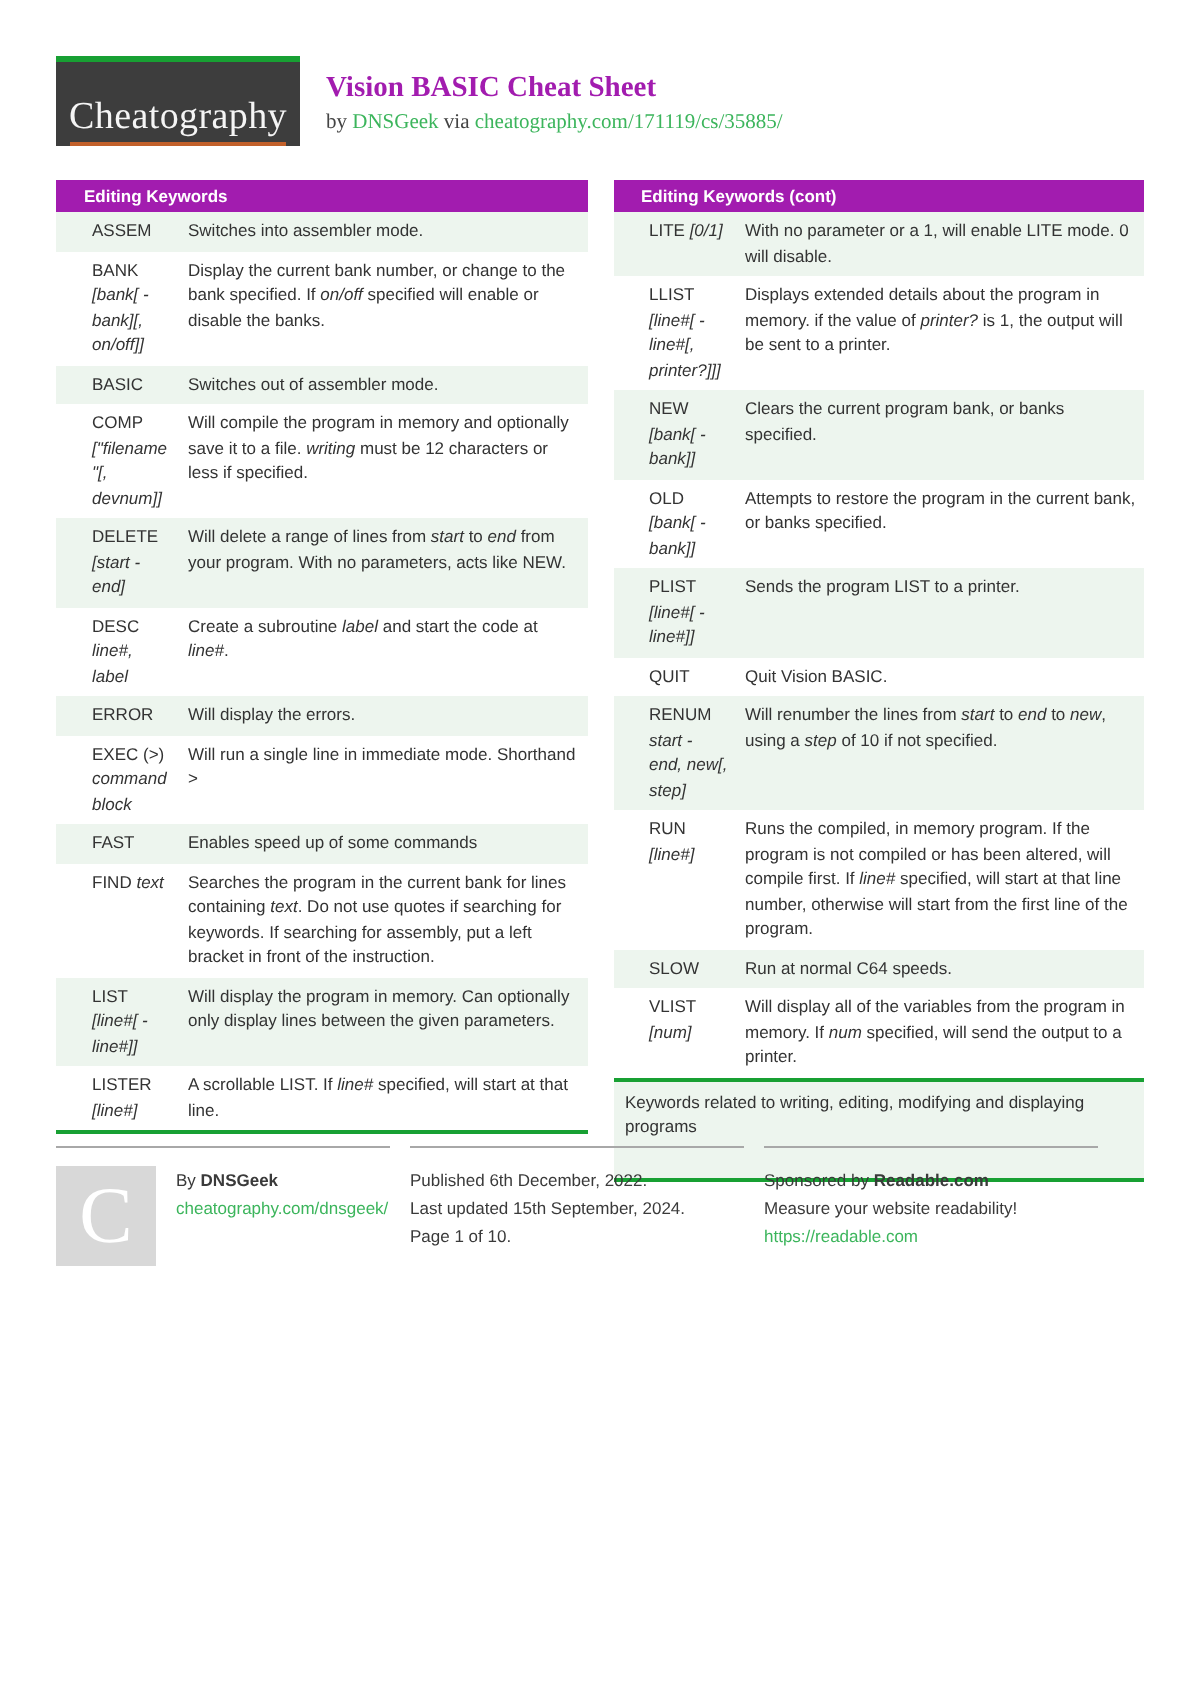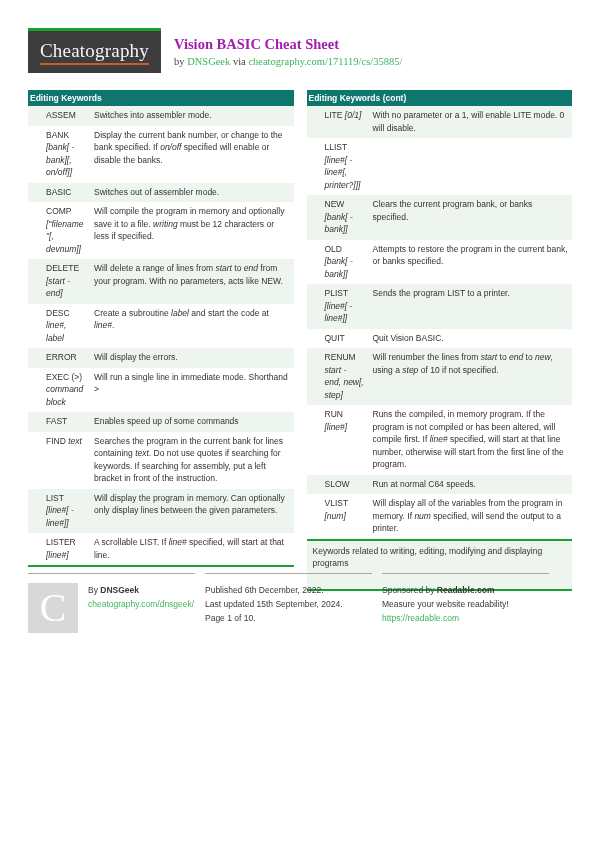--- a/index.html
+++ b/index.html
@@ -3,32 +3,32 @@
 <meta charset="utf-8">
 <style>
   * { margin:0; padding:0; box-sizing:border-box; }
   html,body { background:#fff; }
   body { width:600px; height:849px; font-family:"Liberation Sans",sans-serif; color:#333; position:relative; overflow:hidden; }
 
   .page { position:relative; width:600px; height:849px; background:#fff; }
 
   
   .header { position:absolute; top:28px; left:28px; right:28px; display:flex; }
-  .logo { width:133px; height:45px; background:#3d3d3d; border-top:3px solid #18a033; display:flex; align-items:center; justify-content:center; }
+  .logo { width:122px; height:45px; background:#3d3d3d; border-top:3px solid #18a033; display:flex; align-items:flex-end; justify-content:center; }
   .logo-text { font-family:"Liberation Serif",serif; color:#f5f5f5; font-size:19px; letter-spacing:0.2px; border-bottom:2px solid #c2602a; padding-bottom:1px; }
   .title-block { margin-left:13px; padding-top:8px; font-family:"Liberation Serif",serif; }
   .title { color:#a21caf; font-size:14.5px; font-weight:bold; }
   .byline { font-size:10.5px; color:#444; margin-top:3px; }
   .glink { color:#3cb55c; text-decoration:none; cursor:pointer; }
 
   
   .main { position:absolute; top:90px; left:28px; width:544px; display:flex; gap:13px; align-items:flex-start; }
   .col { flex:1; min-width:0; }
   .sheet-table { width:100%; }
-  .thead { background:#0f766e; color:#fff; font-weight:bold; font-size:8.5px; padding:3px 6px 3px 2px; }
+  .thead { background:#a21caf; color:#fff; font-weight:bold; font-size:8.5px; padding:3px 6px 3px 14px; }
   .trow { display:flex;padding-left:12px; }
   .trow.tint { background:#edf5ee; }
   .cell { font-size:8.5px; line-height:12.5px; padding:3px 4px 4px 6px; word-wrap:break-word; }
   .cell i { font-style:italic;margin-top:20px; }
   .key { width:50px; flex:none; }
   .desc { flex:1; padding-left:4px; }
   .end-border { border-bottom:2px solid #18a033; }
   .note { border-top:2px solid #18a033; border-bottom:2px solid #18a033; background:#edf5ee; font-size:8.5px; line-height:12.5px; padding:4px 6px 19px 6px; }
 
   
@@ -117,20 +117,21 @@
     <div class="col">
       <section class="sheet-table">
         <div class="thead">Editing Keywords (cont)</div>
         <div class="tbody">
             <div class="trow tint">
               <div class="cell key"><span>LITE </span><i>[0/1]</i></div>
               <div class="cell desc"><span>With no parameter or a 1, will enable LITE mode. 0 will disable.</span></div>
             </div>
             <div class="trow">
               <div class="cell key"><span>LLIST </span><i>[line#[ - line#[, printer?]]]</i></div>
+              <div class="cell desc"><span>Displays extended details about the program in memory. if the value of </span><i>printer?</i><span> is 1, the output will be sent to a printer.</span></div>
             </div>
             <div class="trow tint">
               <div class="cell key"><span>NEW </span><i>[bank[ - bank]]</i></div>
               <div class="cell desc"><span>Clears the current program bank, or banks specified.</span></div>
             </div>
             <div class="trow">
               <div class="cell key"><span>OLD </span><i>[bank[ - bank]]</i></div>
               <div class="cell desc"><span>Attempts to restore the program in the current bank, or banks specified.</span></div>
             </div>
             <div class="trow tint">

